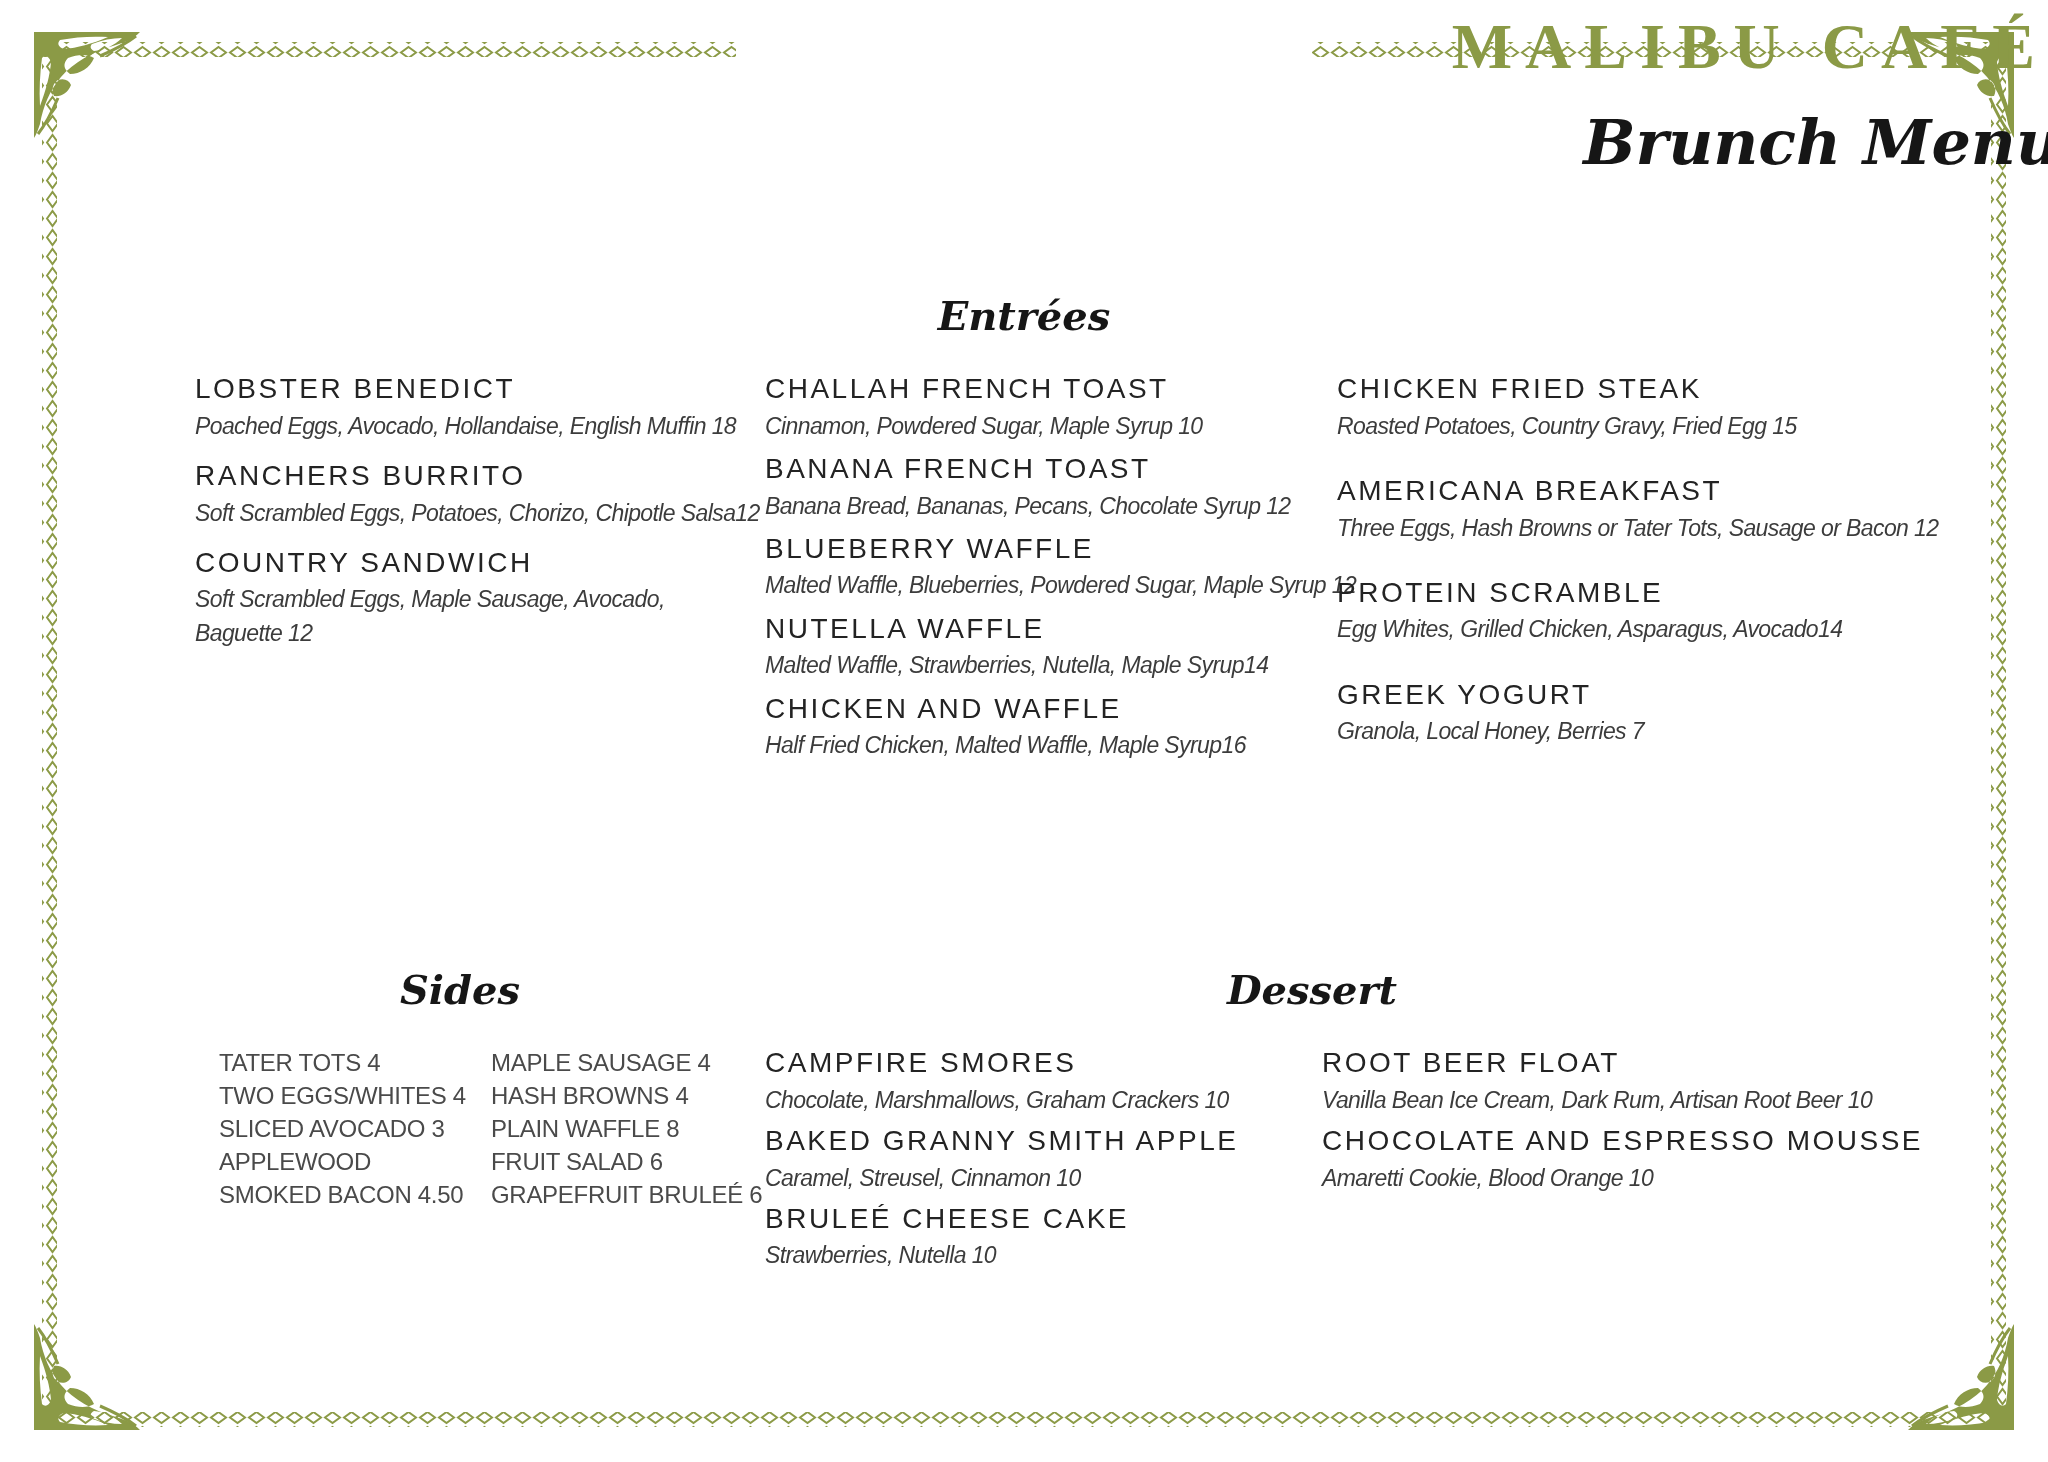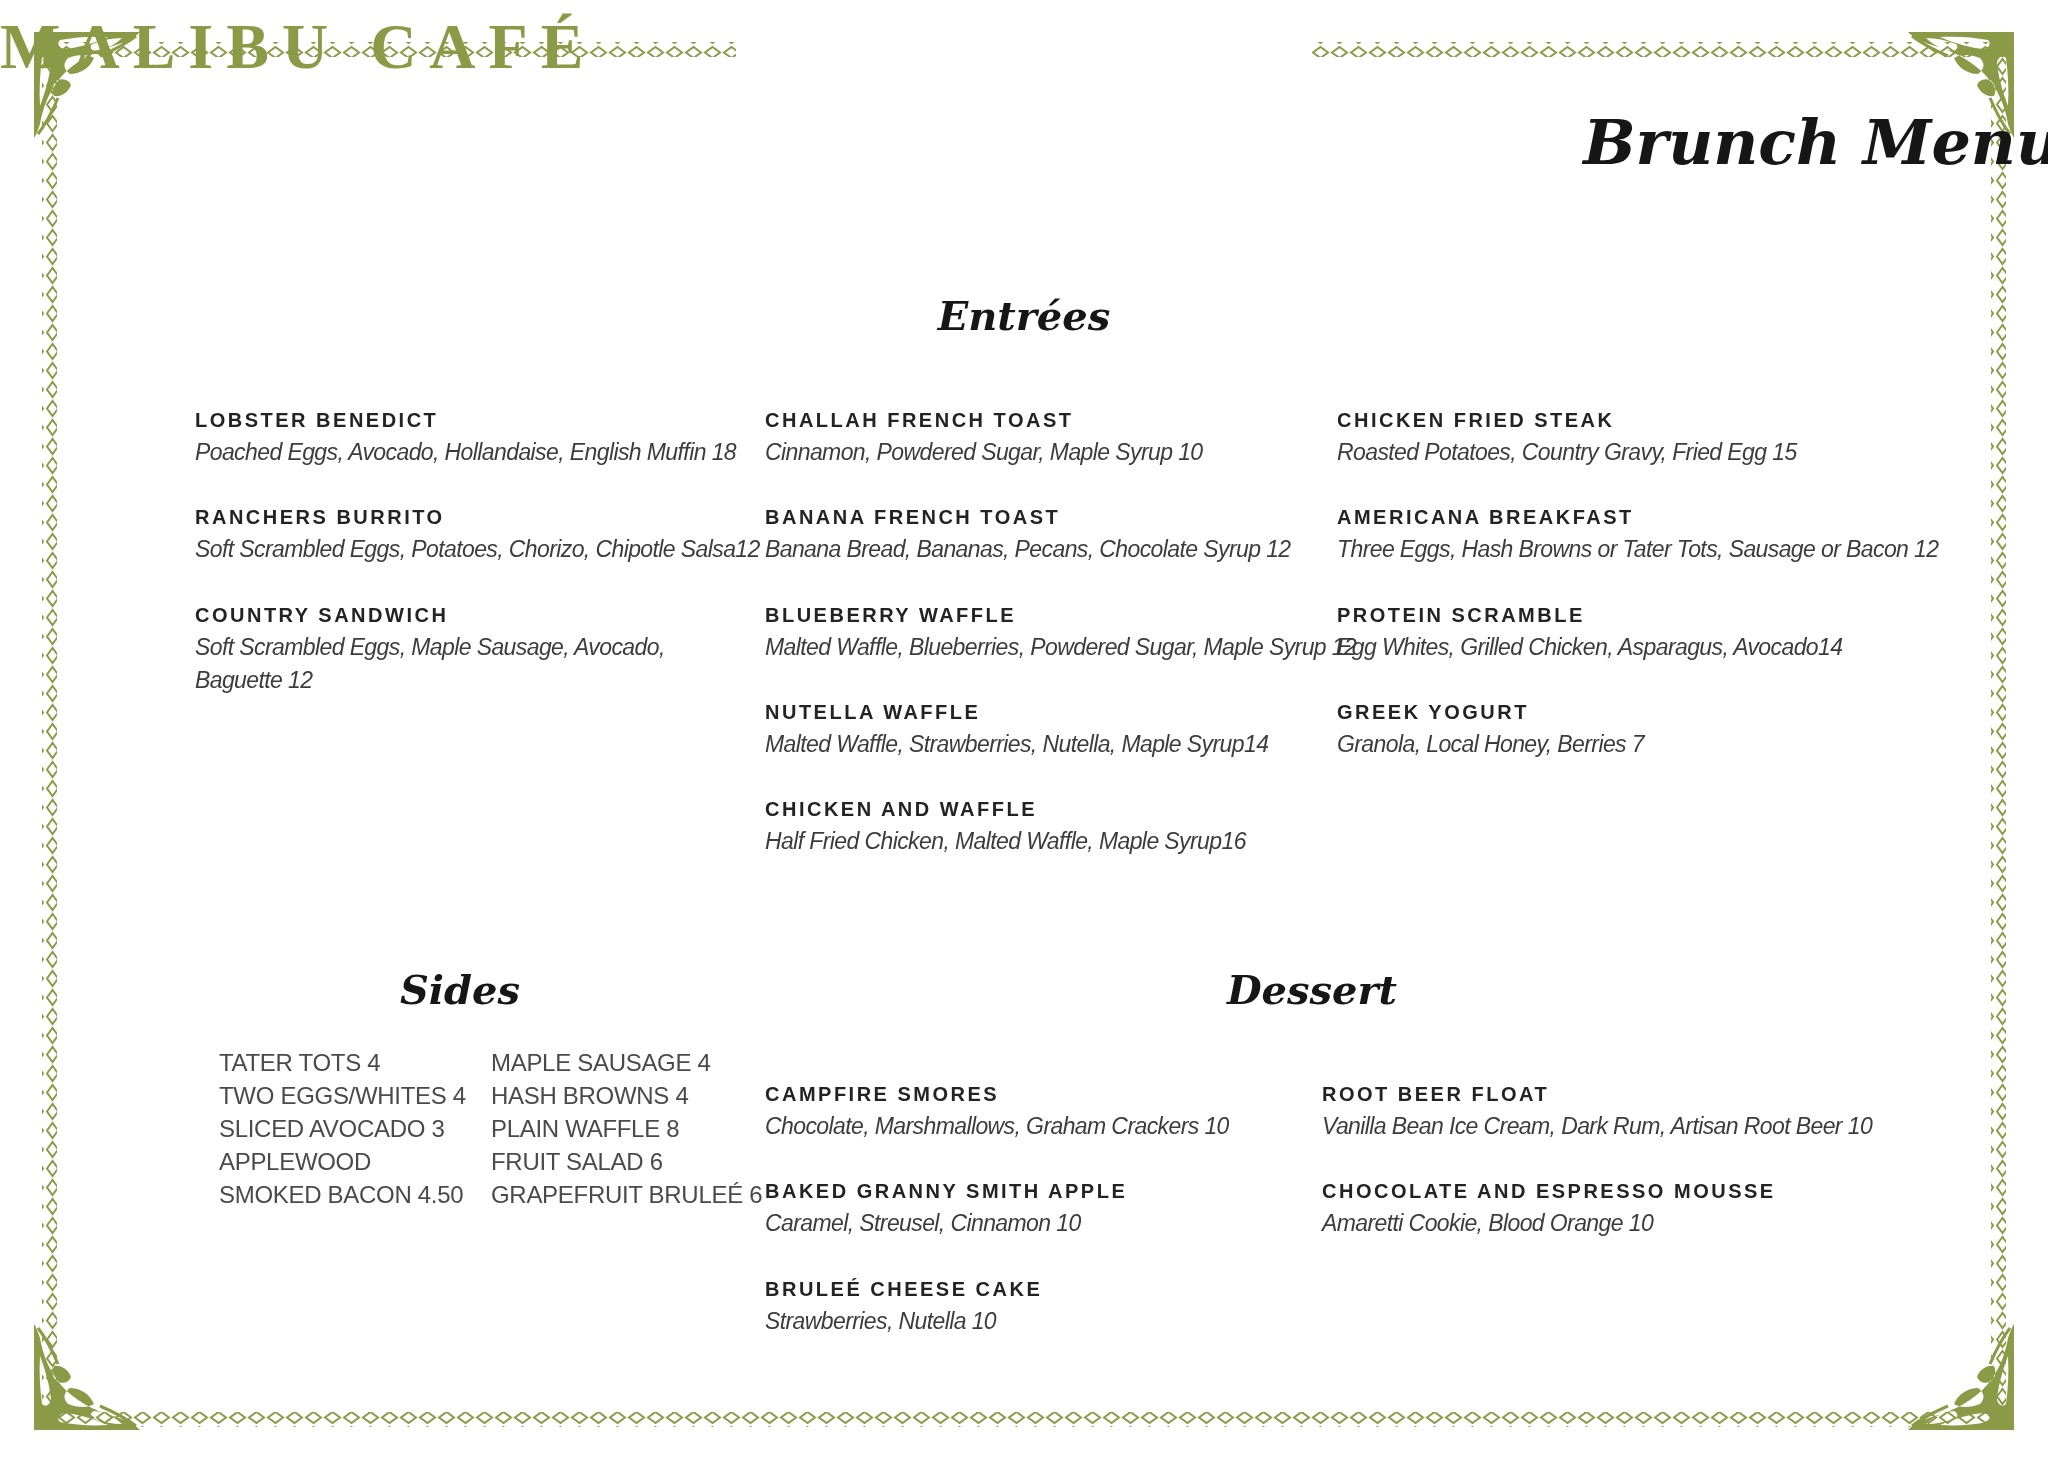--- a/index.html
+++ b/index.html
@@ -6,21 +6,21 @@
   * { box-sizing:border-box; }
   html,body { margin:0; padding:0; background:#ffffff; }
   .page {
     position:relative; width:2048px; height:1462px; background:#ffffff;
     font-family:"Liberation Sans", sans-serif; overflow:hidden;
   }
   .frame { position:absolute; left:0; top:0; color:var(--accent); }
 
   h1.title {
     position:absolute; top:10px; left:0; width:100%; margin:0;
-    text-align:left; font-family:"Liberation Serif", serif;
+    text-align:right; font-family:"Liberation Serif", serif;
     font-weight:700; font-size:64px; letter-spacing:13px; color:var(--accent);
   }
   .script { font-family:"DejaVu Serif", serif; font-style:italic; color:#161616; }
   .menu-title {
     position:absolute; top:106px; left:13px; width:100%;
     text-align:right; font-size:62px; font-weight:600;
   }
   .entrees-heading {
     position:absolute; top:292px; left:0; width:100%;
     text-align:center; font-size:40px; font-weight:600;
@@ -36,22 +36,22 @@
 
   .col { position:absolute; }
   .entrees-col1 { left:195px;  top:372px; width:545px; }
   .entrees-col2 { left:765px;  top:372px; width:565px; }
   .entrees-col3 { left:1337px; top:372px; width:565px; }
   .entrees-col1 .item { margin-bottom:16px; }
   .entrees-col2 .item { margin-bottom:9px; }
   .entrees-col3 .item { margin-bottom:31px; }
 
   .item-name {
-    font-weight:700; font-size:20px; letter-spacing:2.5px;
-    color:var(--ink); line-height:1.2; margin-bottom:4px;margin-top:36px;
+    font-weight:400; font-size:28px; letter-spacing:2.5px;
+    color:var(--ink); line-height:1.2; margin-bottom:4px;
   }
   .item-desc {
     font-size:23px; letter-spacing:-0.6px; color:#3c3c3c;
     line-height:1.45; white-space:pre;font-style:italic;
   }
 
   .sides-col1 { left:195px; top:1046px; width:272px; }
   .sides-col2 { left:467px; top:1046px; width:315px; }
   .side-line { font-size:24px; letter-spacing:-0.3px; color:#4a4a4a; line-height:33px;margin-left:24px; }
 

